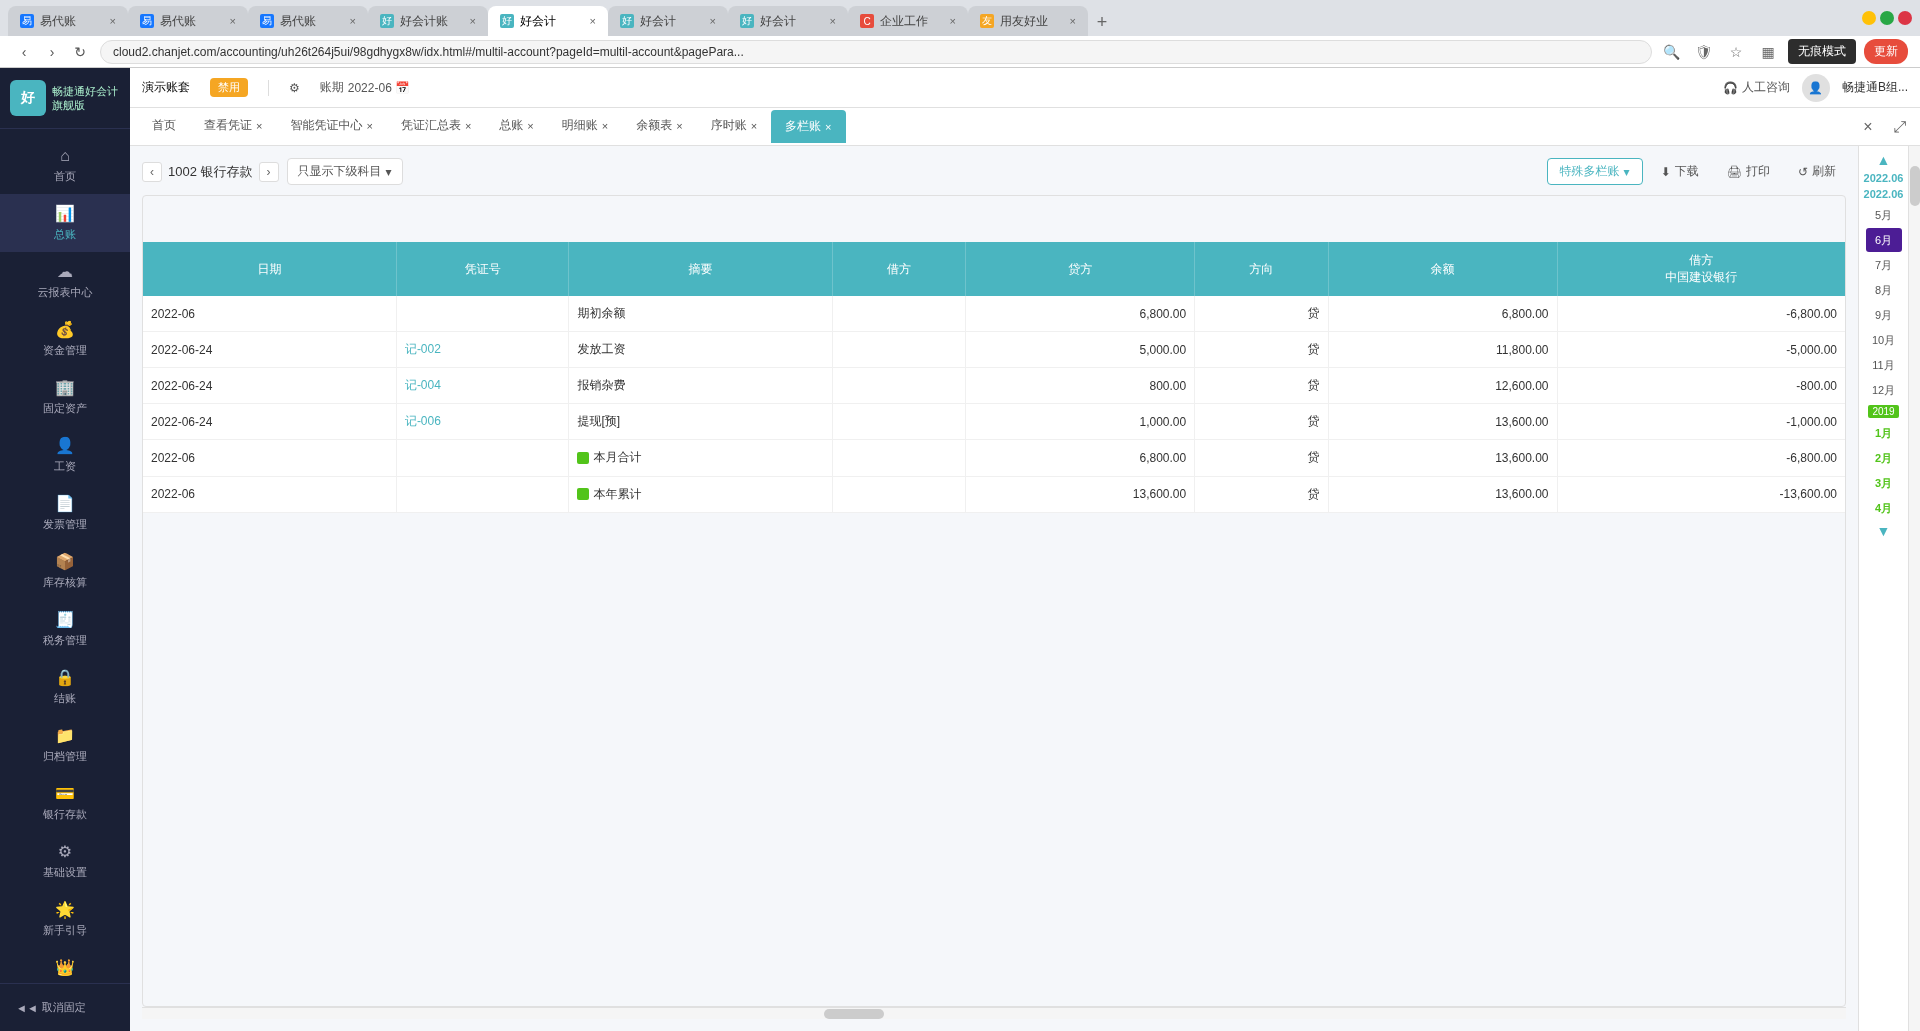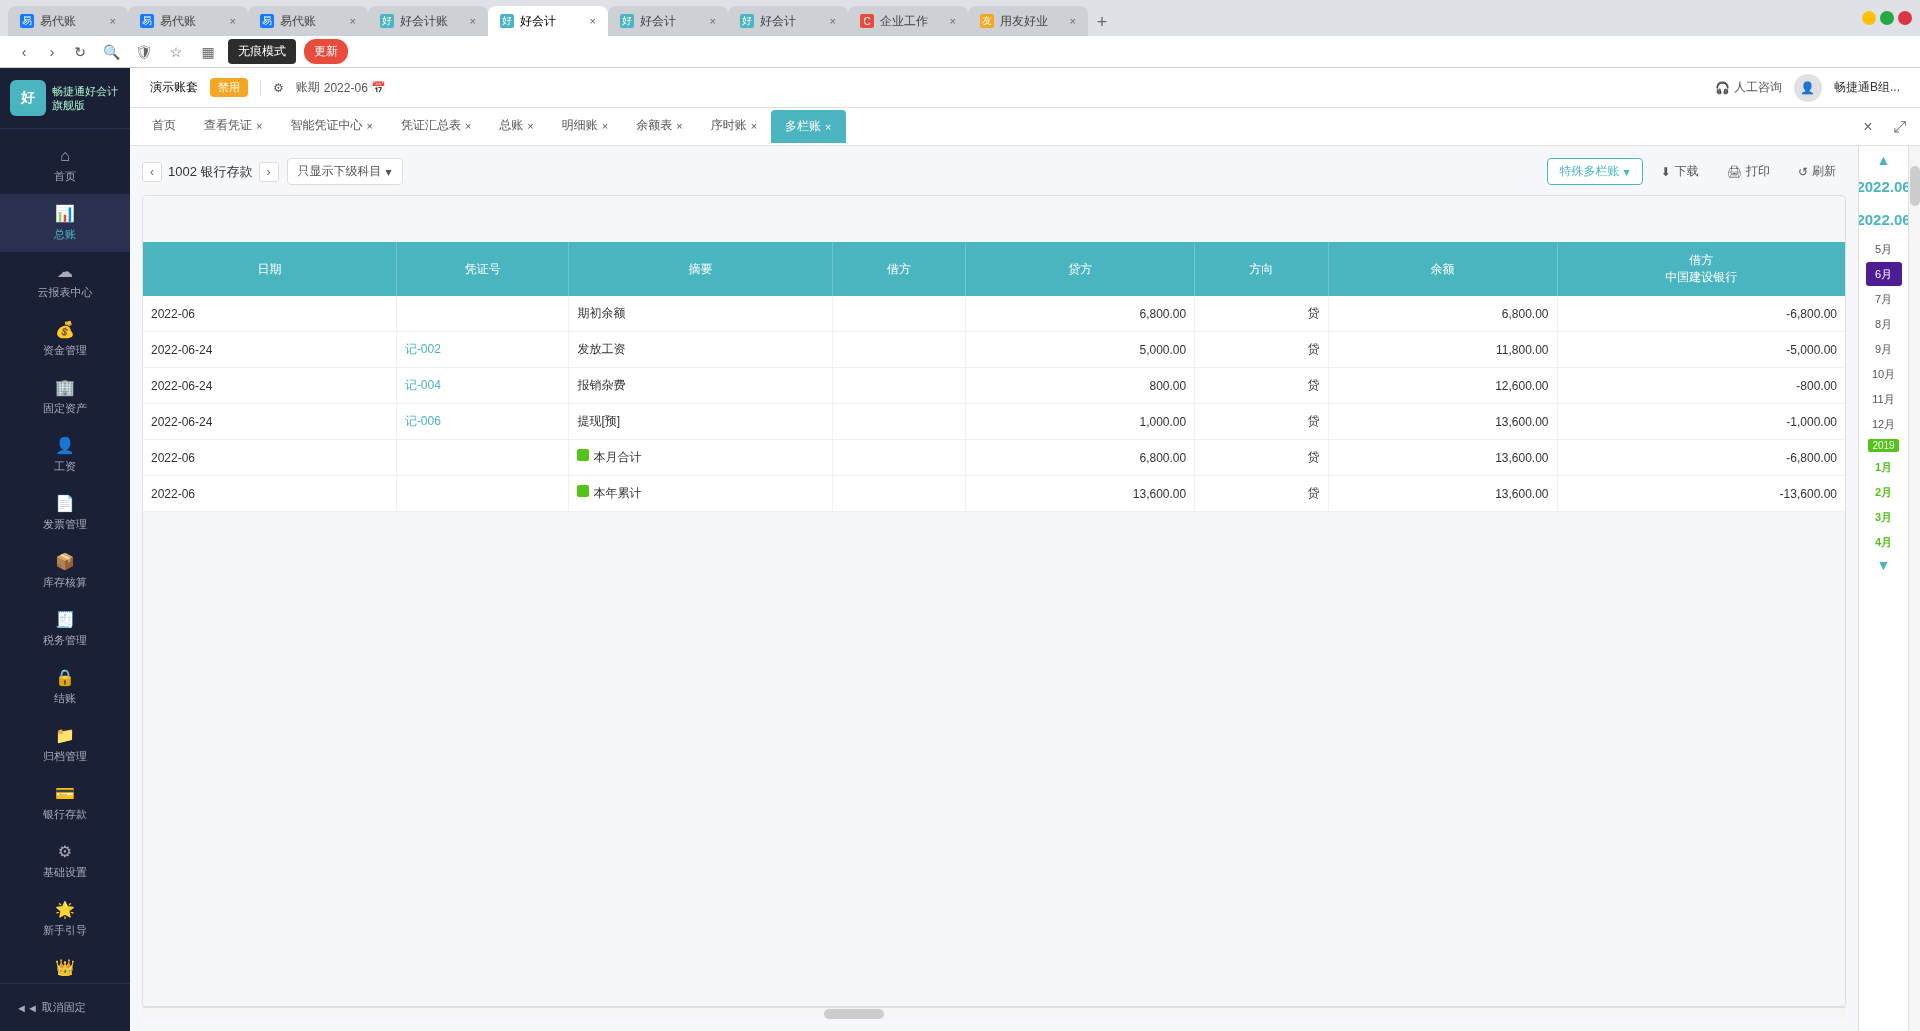--- a/index.html
+++ b/index.html
@@ -44,21 +44,21 @@
     .sidebar-item { display: flex; flex-direction: column; align-items: center; padding: 10px 0; cursor: pointer; color: #aab; gap: 4px; font-size: 11px; }
     .sidebar-item.active { background: #2a3050; color: #4ab5c0; }
     .sidebar-item .si-icon { font-size: 16px; }
     .sidebar-footer { padding: 10px; border-top: 1px solid #2a3050; }
     .sidebar-cancel-fixed { display: flex; align-items: center; gap: 4px; color: #aab; font-size: 11px; cursor: pointer; padding: 6px; }
 
     
     .main-content { flex: 1; display: flex; flex-direction: column; overflow: hidden; background: #f5f7fa; }
 
     
-    .top-bar { background: #fff; height: 40px; display: flex; align-items: center; padding: 0 20px; border-bottom: 1px solid #e0e0e0; gap: 12px; flex-shrink: 0; }
+    .top-bar { background: #fff; height: 40px; display: flex; align-items: center; padding: 0 12px; border-bottom: 1px solid #e0e0e0; gap: 20px; flex-shrink: 0; }
     .account-badge { background: #f5a623; color: #fff; padding: 2px 8px; border-radius: 4px; font-size: 11px; cursor: pointer; }
     .top-bar-divider { width: 1px; height: 16px; background: #ddd; }
     .top-bar-item { display: flex; align-items: center; gap: 4px; color: #555; font-size: 12px; cursor: pointer; }
     .top-bar-right { margin-left: auto; display: flex; align-items: center; gap: 12px; }
     .service-btn { display: flex; align-items: center; gap: 4px; color: #555; font-size: 12px; cursor: pointer; }
     .user-avatar { width: 28px; height: 28px; border-radius: 50%; background: #e0e0e0; display: flex; align-items: center; justify-content: center; overflow: hidden; }
     .user-name { font-size: 12px; color: #333; cursor: pointer; }
 
     
     .tab-nav { background: #fff; display: flex; align-items: center; border-bottom: 1px solid #e0e0e0; padding: 0 8px; flex-shrink: 0; height: 38px; }
@@ -89,31 +89,31 @@
     table { width: 100%; border-collapse: collapse; min-width: 900px; margin-top: 46px; }
     thead tr { background: #4ab5c0; }
     thead th { color: #fff; padding: 10px 8px; text-align: center; font-weight: normal; font-size: 12px; border-right: 1px solid rgba(255,255,255,0.2); white-space: nowrap; }
     thead th:last-child { border-right: none; }
     tbody tr { background: #fff; border-bottom: 1px solid #f0f0f0; }
     tbody td { padding: 9px 8px; text-align: center; font-size: 12px; color: #333; border-right: 1px solid #f0f0f0; }
     tbody td:last-child { border-right: none; }
     .td-left { text-align: left; }
     .td-right { text-align: right; }
     .voucher-link { color: #4ab5c0; cursor: pointer; text-decoration: none; }
-    .summary-badge { display: inline-flex; align-items: flex-start; gap: 4px; }
+    .summary-badge { display: inline-flex; align-items: center; gap: 4px; }
     .badge-green { width: 12px; height: 12px; background: #52c41a; border-radius: 2px; display: inline-block; }
 
     
     .calendar-panel { width: 50px; background: #fff; border-left: 1px solid #e0e0e0; display: flex; flex-direction: column; align-items: center; padding: 4px 0; overflow-y: auto; flex-shrink: 0; position: relative; }
     .cal-month-btn { width: 36px; height: 24px; display: flex; align-items: center; justify-content: center; font-size: 11px; color: #555; cursor: pointer; border-radius: 3px; margin: 1px 0; }
     .cal-month-btn.active { background: #4c1d95; color: #fff; }
     .cal-month-btn.year-2023 { color: #52c41a; font-weight: bold; }
     .cal-scroll-btn { width: 30px; height: 20px; display: flex; align-items: center; justify-content: center; cursor: pointer; color: #4ab5c0; font-size: 14px; }
     .cal-year-tag { background: #52c41a; color: #fff; font-size: 10px; padding: 1px 4px; border-radius: 2px; margin: 2px 0; cursor: pointer; }
-    .cal-header-label { font-size: 15px; color: #4ab5c0; font-weight: bold; margin: 8px 0; }
+    .cal-header-label { font-size: 11px; color: #4ab5c0; font-weight: bold; margin: 2px 0; }
 
     
     .horizontal-scroll { height: 12px; background: #f5f5f5; border-top: 1px solid #e0e0e0; position: relative; }
     .scroll-thumb { width: 60px; height: 10px; background: #ccc; border-radius: 5px; position: absolute; left: 40%; top: 1px; cursor: pointer; }
 
     
     .fav-blue { background: #1677ff; color: #fff; }
     .fav-teal { background: #4ab5c0; color: #fff; }
     .fav-red { background: #e74c3c; color: #fff; }
     .fav-orange { background: #f5a623; color: #fff; }
@@ -181,20 +181,21 @@
     <div class="browser-ctrl-btn close-btn"></div>
   </div>
 </div>
 
 <div class="address-bar">
   <div class="nav-btns">
     <div class="nav-btn">‹</div>
     <div class="nav-btn">›</div>
     <div class="nav-btn">↻</div>
   </div>
+  <div class="url-bar">cloud2.chanjet.com/accounting/uh26t264j5ui/98gdhygx8w/idx.html#/multil-account?pageId=multil-account&amp;pagePara...</div>
   <div class="browser-actions">
     <div class="browser-action-btn">🔍</div>
     <div class="browser-action-btn">🛡</div>
     <div class="browser-action-btn">☆</div>
     <div class="browser-action-btn">▦</div>
     <div class="wuhen-btn">无痕模式</div>
     <div class="update-btn">更新</div>
   </div>
 </div>
 

